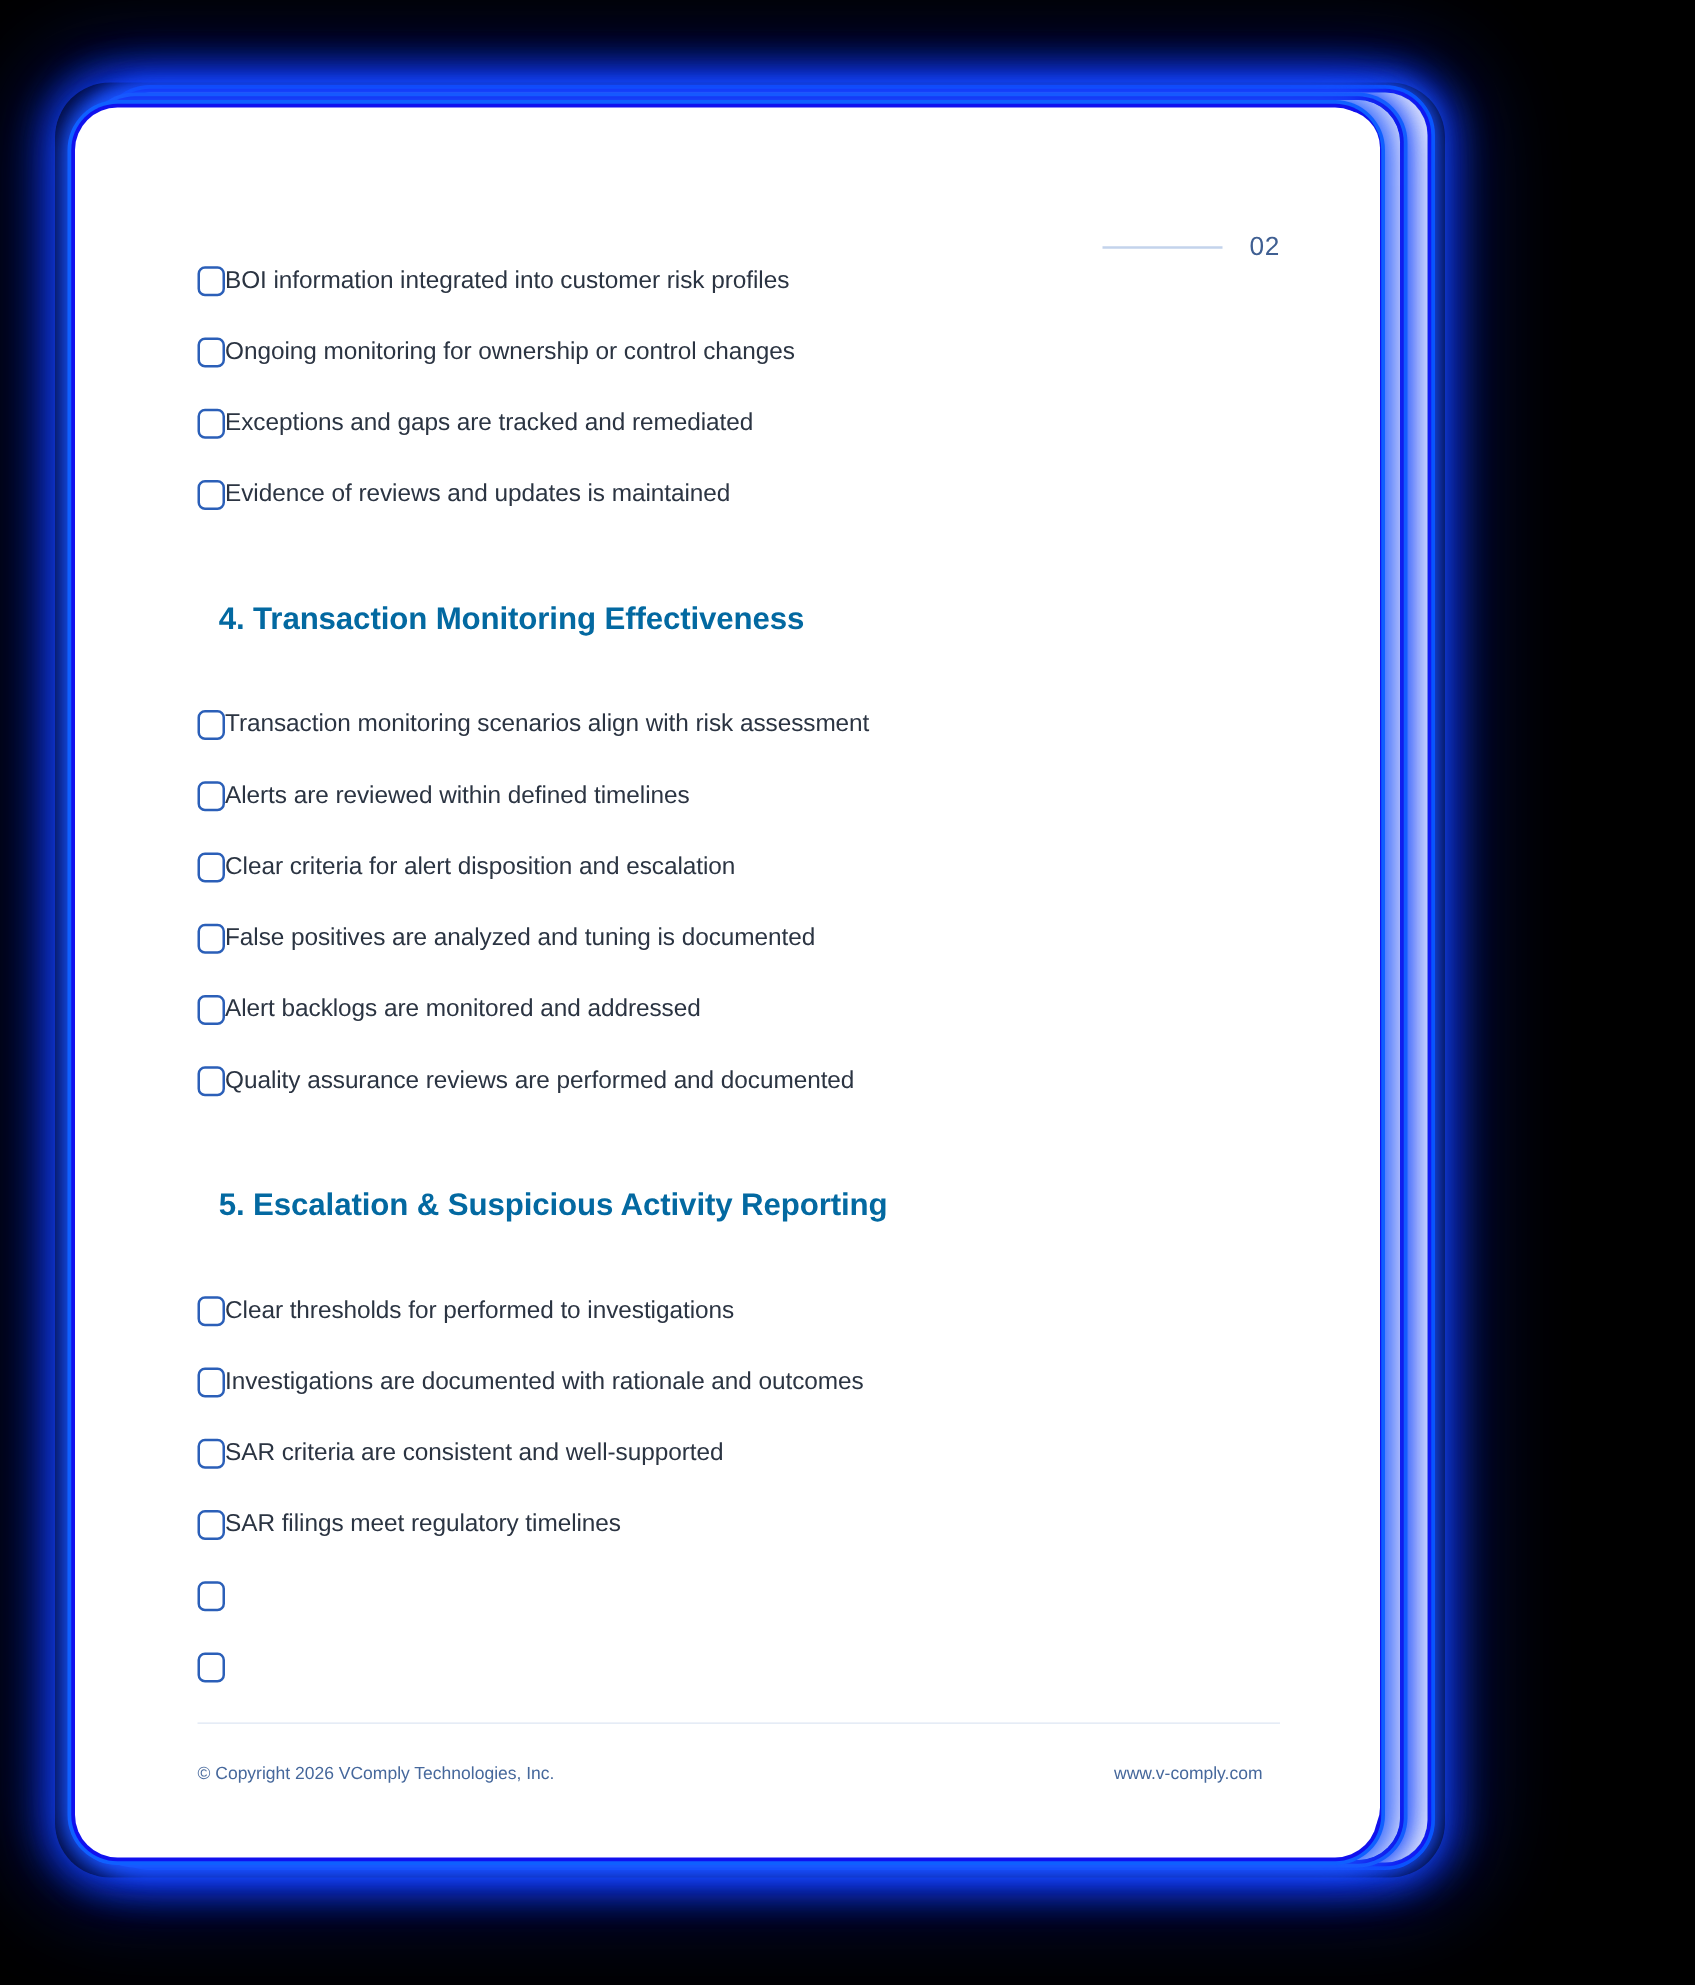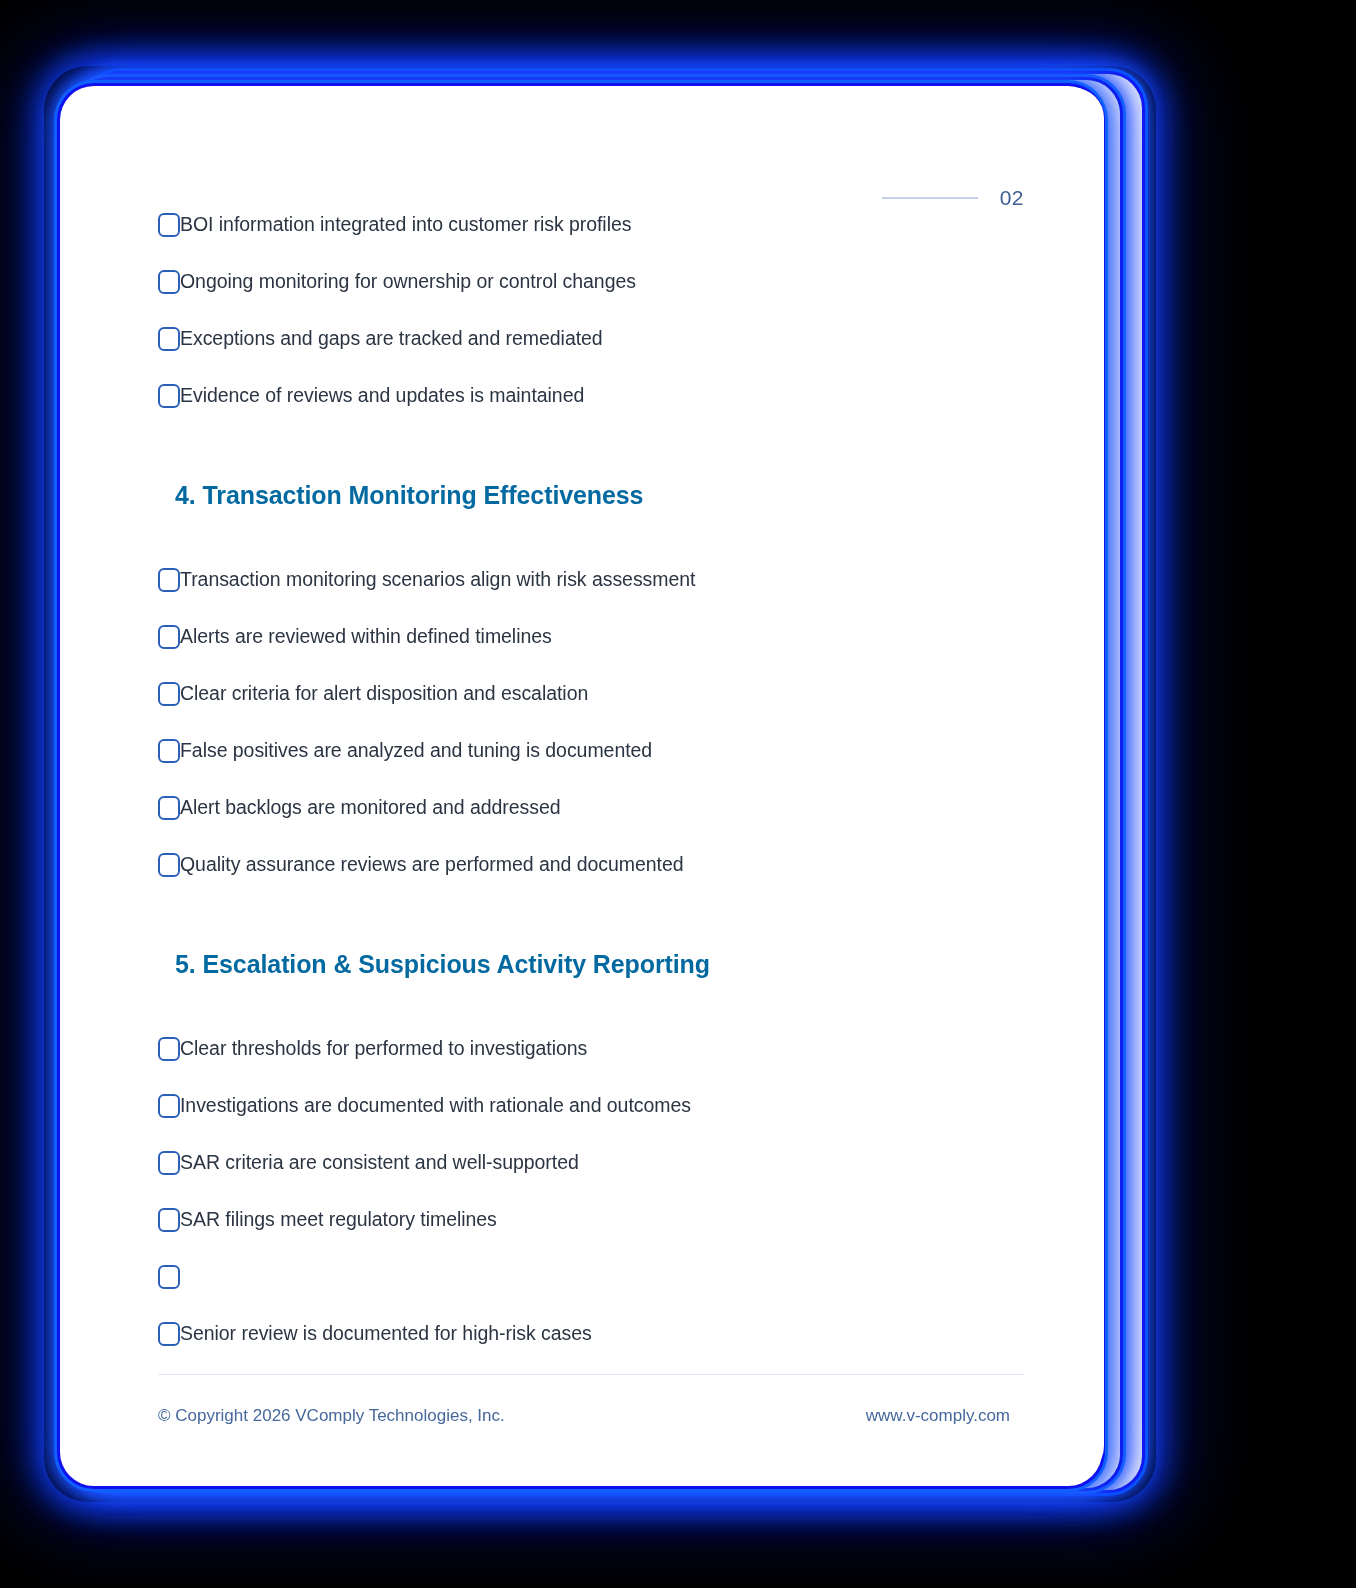--- a/index.html
+++ b/index.html
@@ -174,21 +174,21 @@
   .footer .divider {
     height: 1.5px;
     background: #dde6f4;
     width: 100%;
   }
   .footer .row {
     display: flex;
     justify-content: space-between;
     align-items: center;
     padding-top: 31px;
-    font-size: 17px;
+    font-size: 14px;
     color: #46689c;
   }
   .footer .site { margin-right: 14px; }
 </style>
 </head>
 <body>
 
 <div id="stage">
 
   <div class="glow-halo"></div>
@@ -272,21 +272,20 @@
               </li>
               <li class="check-item">
                 <span class="checkbox"></span>
                 <span class="check-label">SAR filings meet regulatory timelines</span>
               </li>
               <li class="check-item">
                 <span class="checkbox"></span>
               </li>
               <li class="check-item">
                 <span class="checkbox"></span>
-                <span class="check-label">Senior review is documented for high-risk cases</span>
               </li>
             </ul>
           </div>
         </div>
 
       <div class="footer">
         <div class="divider"></div>
         <div class="row">
           <span class="copy">© Copyright 2026 VComply Technologies, Inc.</span>
           <span class="site">www.v-comply.com</span>

